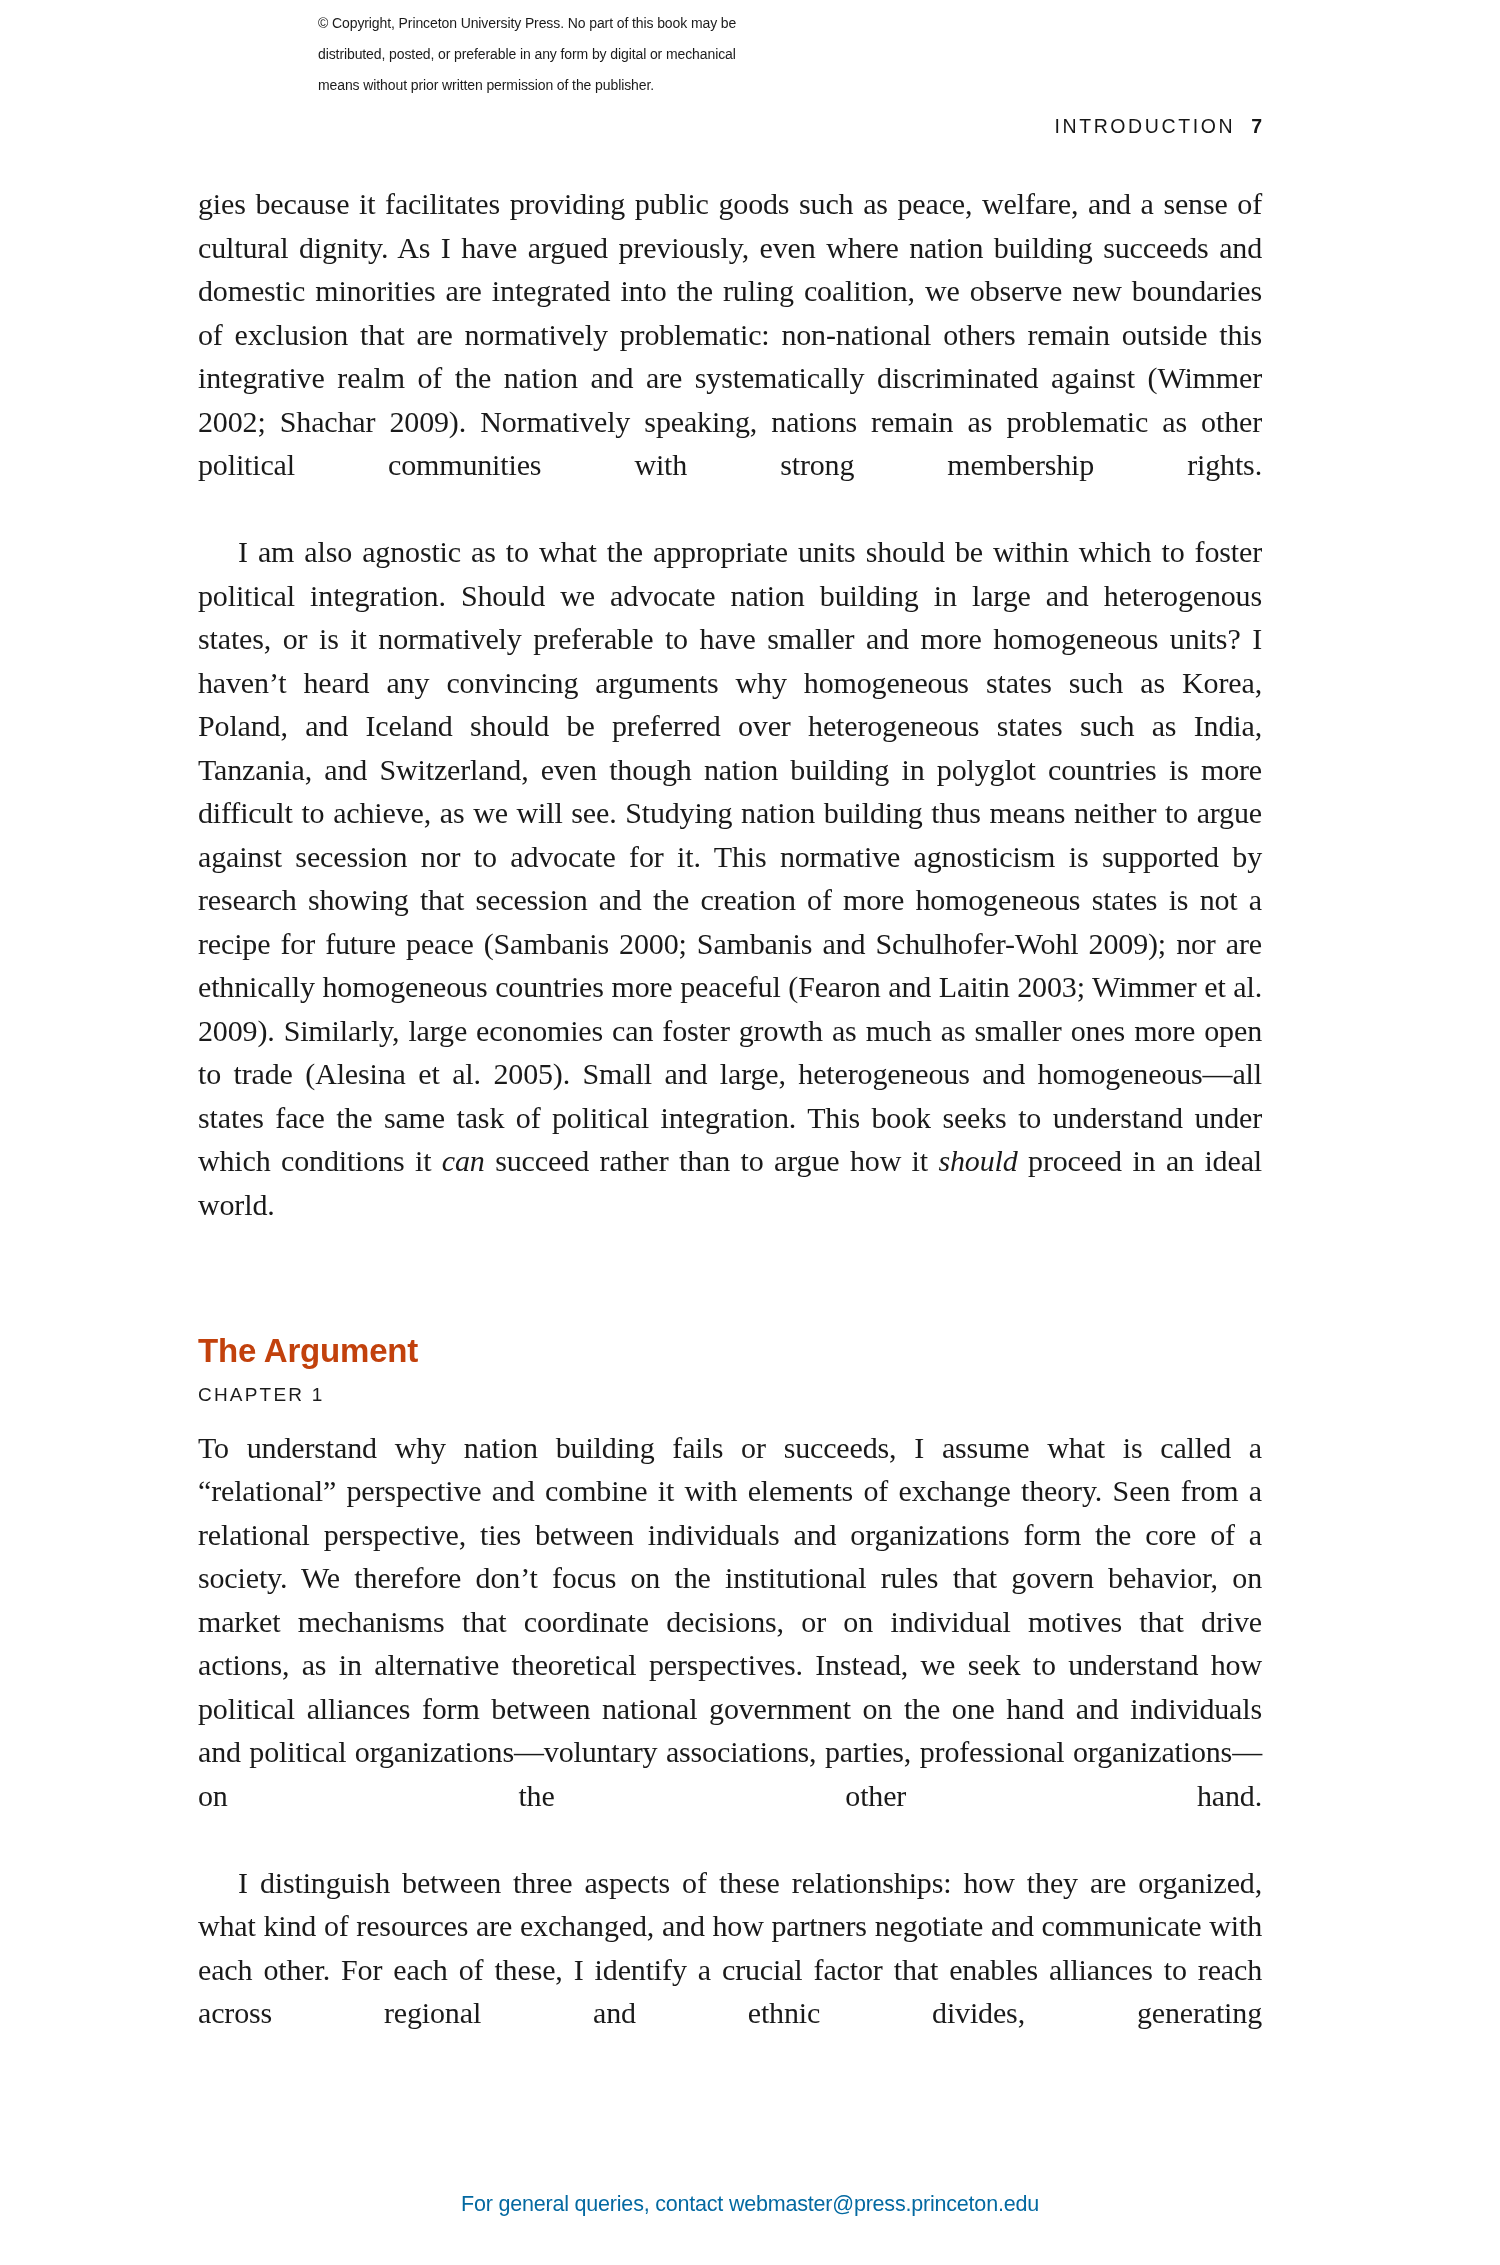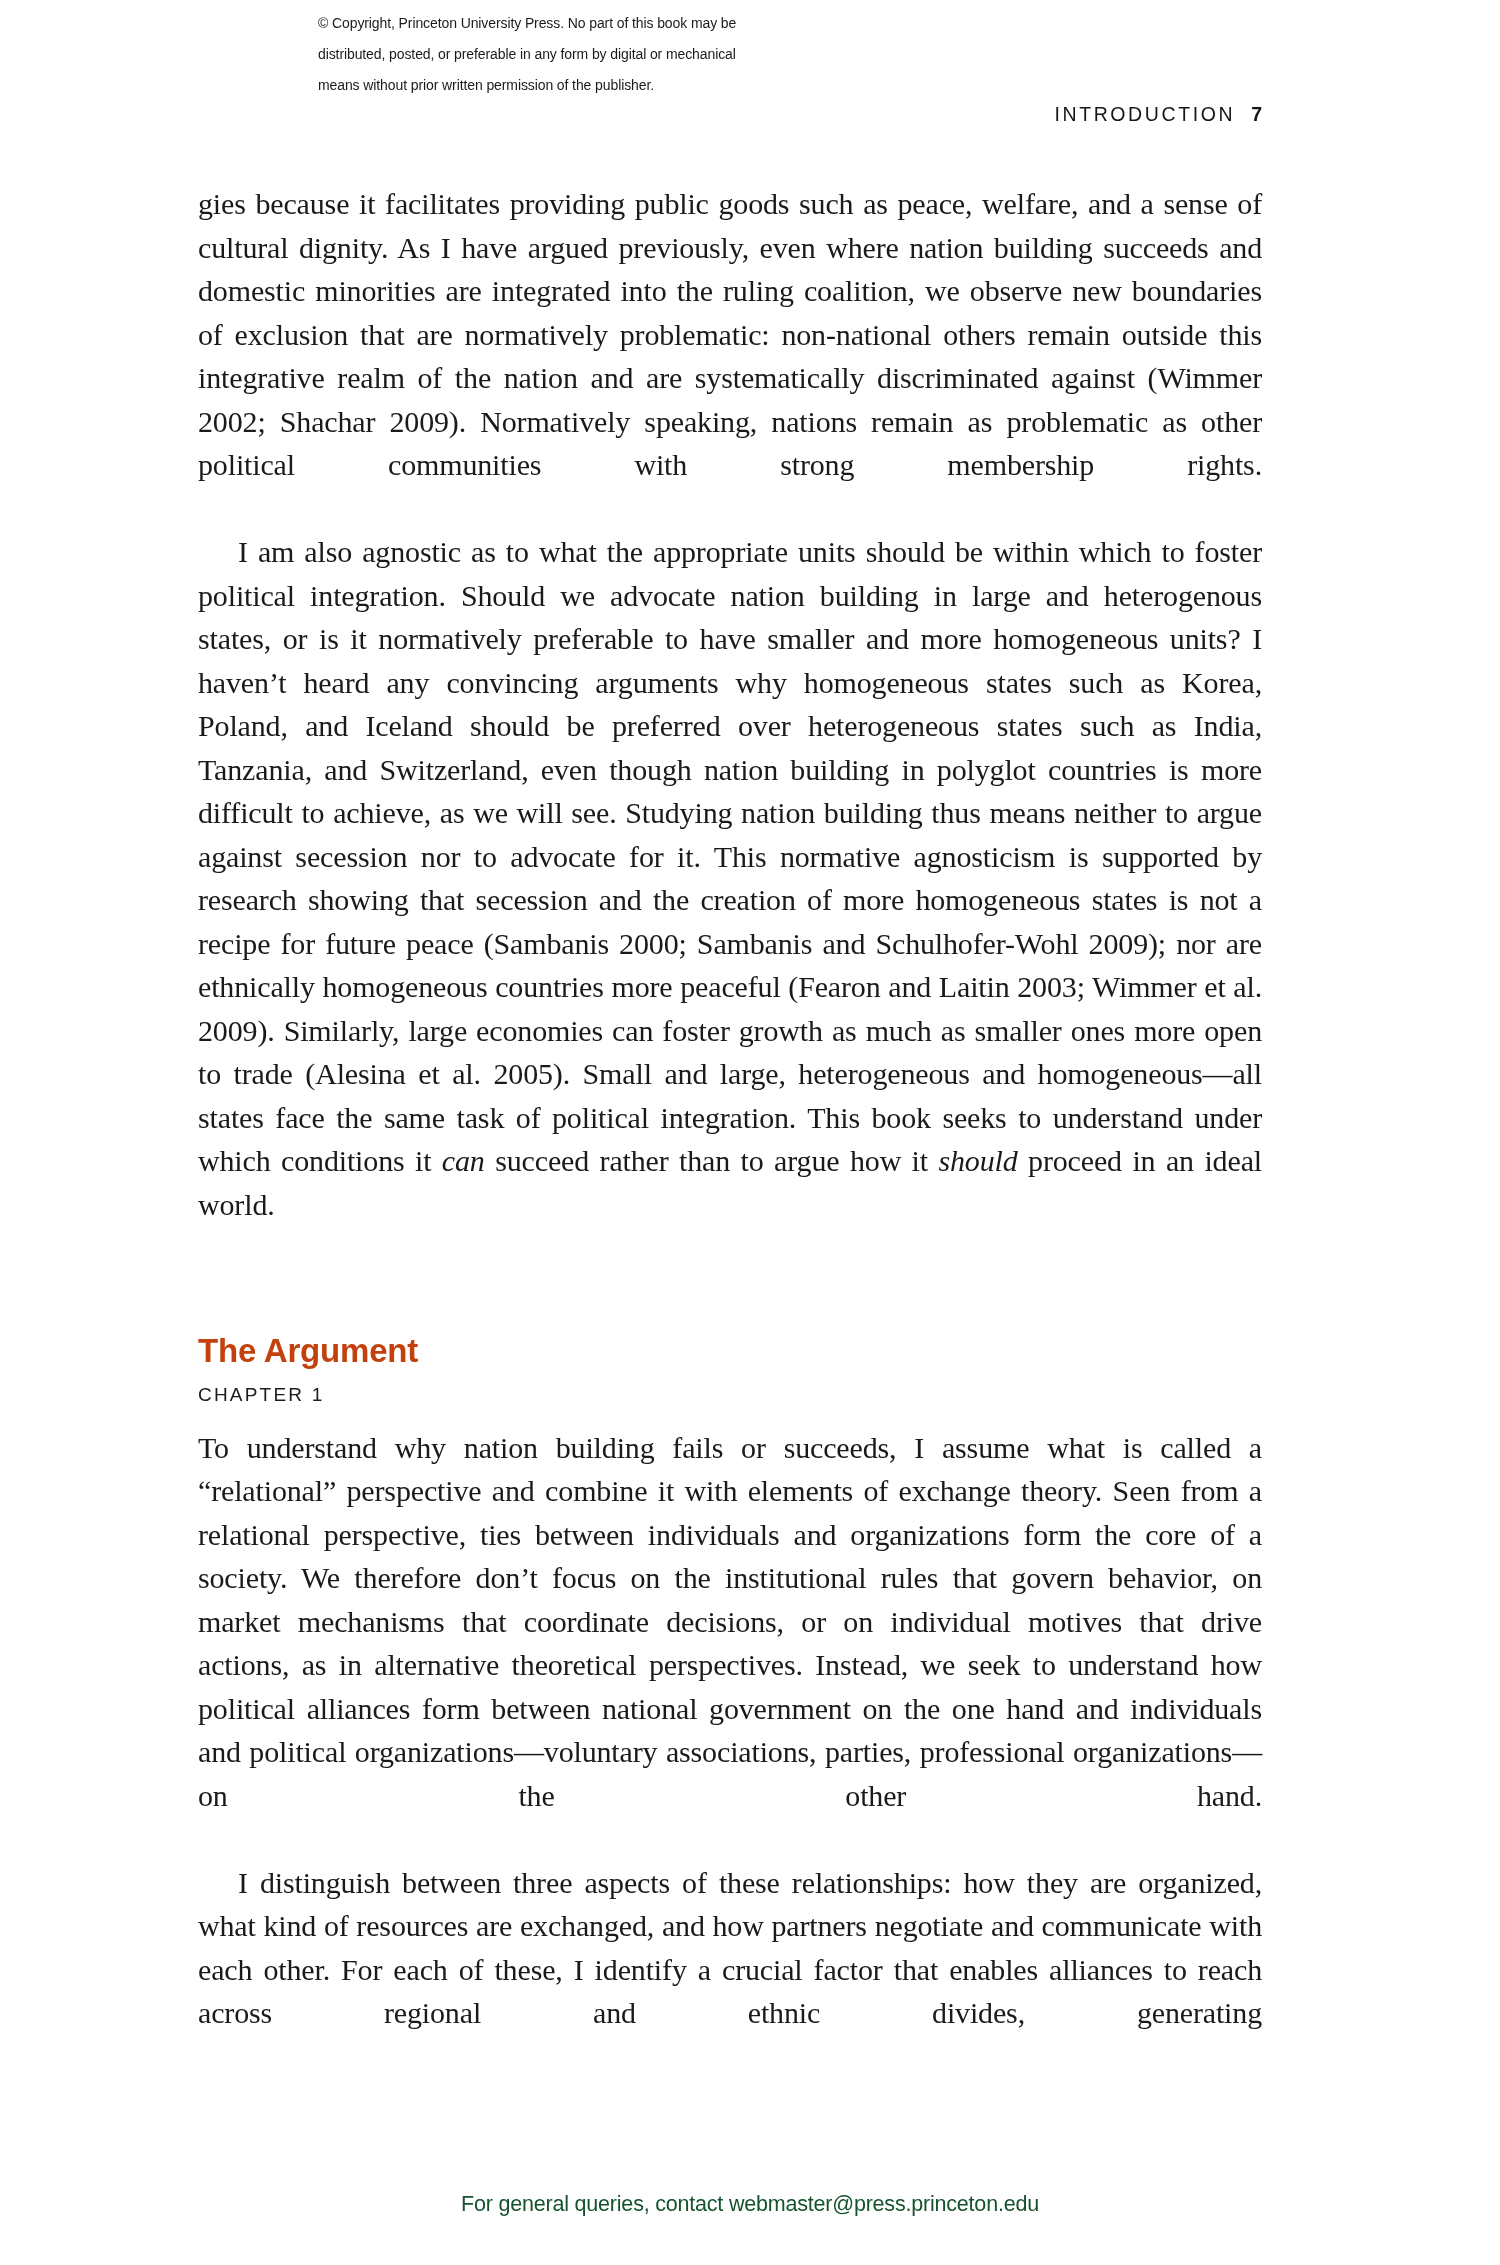--- a/index.html
+++ b/index.html
@@ -38,21 +38,21 @@
     color: #1b1b1b;
     letter-spacing: -0.1px;
     text-align: left;
   }
   .copyright-notice .cline { display: block; white-space: nowrap; }
 
   
   .running-head {
     position: absolute;
     right: 238px;
-    top: 103px;
+    top: 115px;
     font-family: "Liberation Sans", "DejaVu Sans", sans-serif;
     font-size: 19.5px;
     letter-spacing: 2.6px;
     color: #171717;
     white-space: nowrap;
   }
   .running-head .rh-title { letter-spacing: 2.6px; }
   .running-head .rh-folio {
     margin-left: 16px;
     font-weight: 700;
@@ -110,21 +110,21 @@
   
   .page-footer {
     position: absolute;
     left: 0;
     top: 2192px;
     width: 1500px;
     text-align: center;
     font-family: "Liberation Sans", "DejaVu Sans", sans-serif;
     font-size: 21.5px;
     letter-spacing: -0.2px;
-    color: #14532d;
+    color: #0369a1;
   }
 </style>
 </head>
 <body>
 
 <div class="page">
 
   <div class="copyright-notice">
     <span class="cline">© Copyright, Princeton University Press. No part of this book may be</span>
     <span class="cline">distributed, posted, or preferable in any form by digital or mechanical</span>

